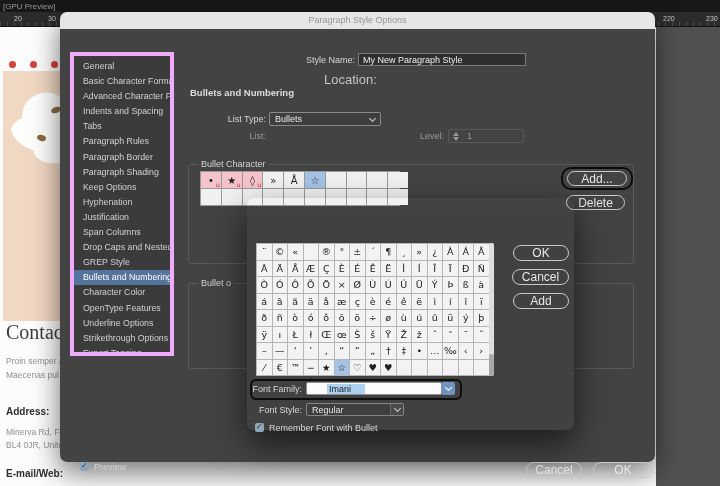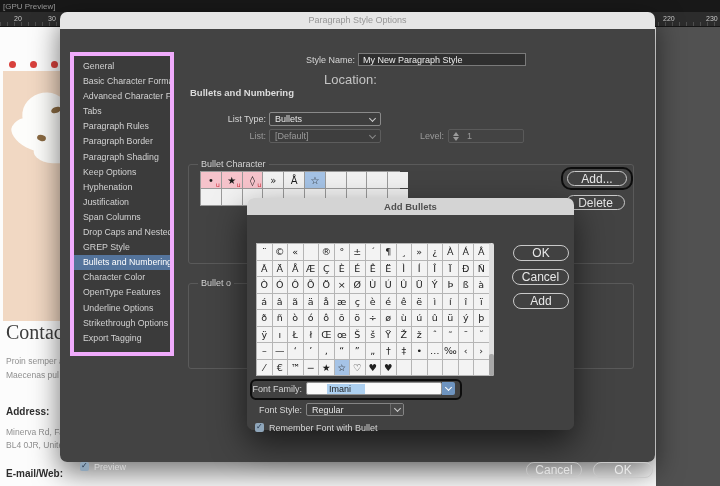--- a/index.html
+++ b/index.html
@@ -135,20 +135,21 @@
 </div>
 
 <div class="dialog">
   <div class="titlebar">Paragraph Style Options</div>
   <div class="dlg-body">
 
     <div class="sidebar">
         <div class="side-item">General</div>
         <div class="side-item">Basic Character Formats</div>
         <div class="side-item">Advanced Character Formats</div>
+        <div class="side-item">Indents and Spacing</div>
         <div class="side-item">Tabs</div>
         <div class="side-item">Paragraph Rules</div>
         <div class="side-item">Paragraph Border</div>
         <div class="side-item">Paragraph Shading</div>
         <div class="side-item">Keep Options</div>
         <div class="side-item">Hyphenation</div>
         <div class="side-item">Justification</div>
         <div class="side-item">Span Columns</div>
         <div class="side-item">Drop Caps and Nested Styles</div>
         <div class="side-item">GREP Style</div>
@@ -165,24 +166,20 @@
     <div class="lbl" style="left:264px; top:43px; font-size:13px; color:#c4c4c4">Location:</div>
     <div class="lbl" style="left:130px; top:58px; font-size:9.5px; font-weight:bold; color:#dcdcdc">Bullets and Numbering</div>
 
     <div class="lbl r" style="left:120px; top:85px; width:86px">List Type:</div>
     <div class="dropdown" style="left:209px; top:83px; width:112px; height:14px">
       <span>Bullets</span>
       <span class="chev"></span>
     </div>
 
     <div class="lbl r dim" style="left:120px; top:102px; width:86px">List:</div>
-    <div class="dropdown disabled" style="left:209px; top:100px; width:112px; height:14px">
-      <span>[Default]</span>
-      <span class="chev"></span>
-    </div>
 
     <div class="lbl r dim" style="left:330px; top:102px; width:54px">Level:</div>
     <div class="level-box" style="left:388px; top:100px; width:76px; height:14px">
       <span style="display:inline-flex; flex-direction:column; margin-right:8px">
         <span class="tri-up"></span>
           <span class="tri-down"></span>
       </span>
       <span class="dim" style="font-size:9px">1</span>
     </div>
 
@@ -234,21 +231,20 @@
     <div class="boxlabel" style="left:138px; top:249px">Bullet o</div>
 
     <div class="cb" style="left:20px; top:433px"></div>
     <div class="lbl" style="left:34px; top:433px">Preview</div>
     <div class="pill" style="left:466px; top:433px; width:56px; height:16px">Cancel</div>
     <div class="pill" style="left:533px; top:433px; width:60px; height:16px">OK</div>
   </div>
 </div>
 
 <div class="dialog2">
-  <div class="titlebar2">Add Bullets</div>
   <div class="dlg2-body">
 
     <div class="glyph-grid">
         <div class="cellB">¨</div>
         <div class="cellB">©</div>
         <div class="cellB">«</div>
         <div class="cellB"></div>
         <div class="cellB">®</div>
         <div class="cellB">°</div>
         <div class="cellB">±</div>

